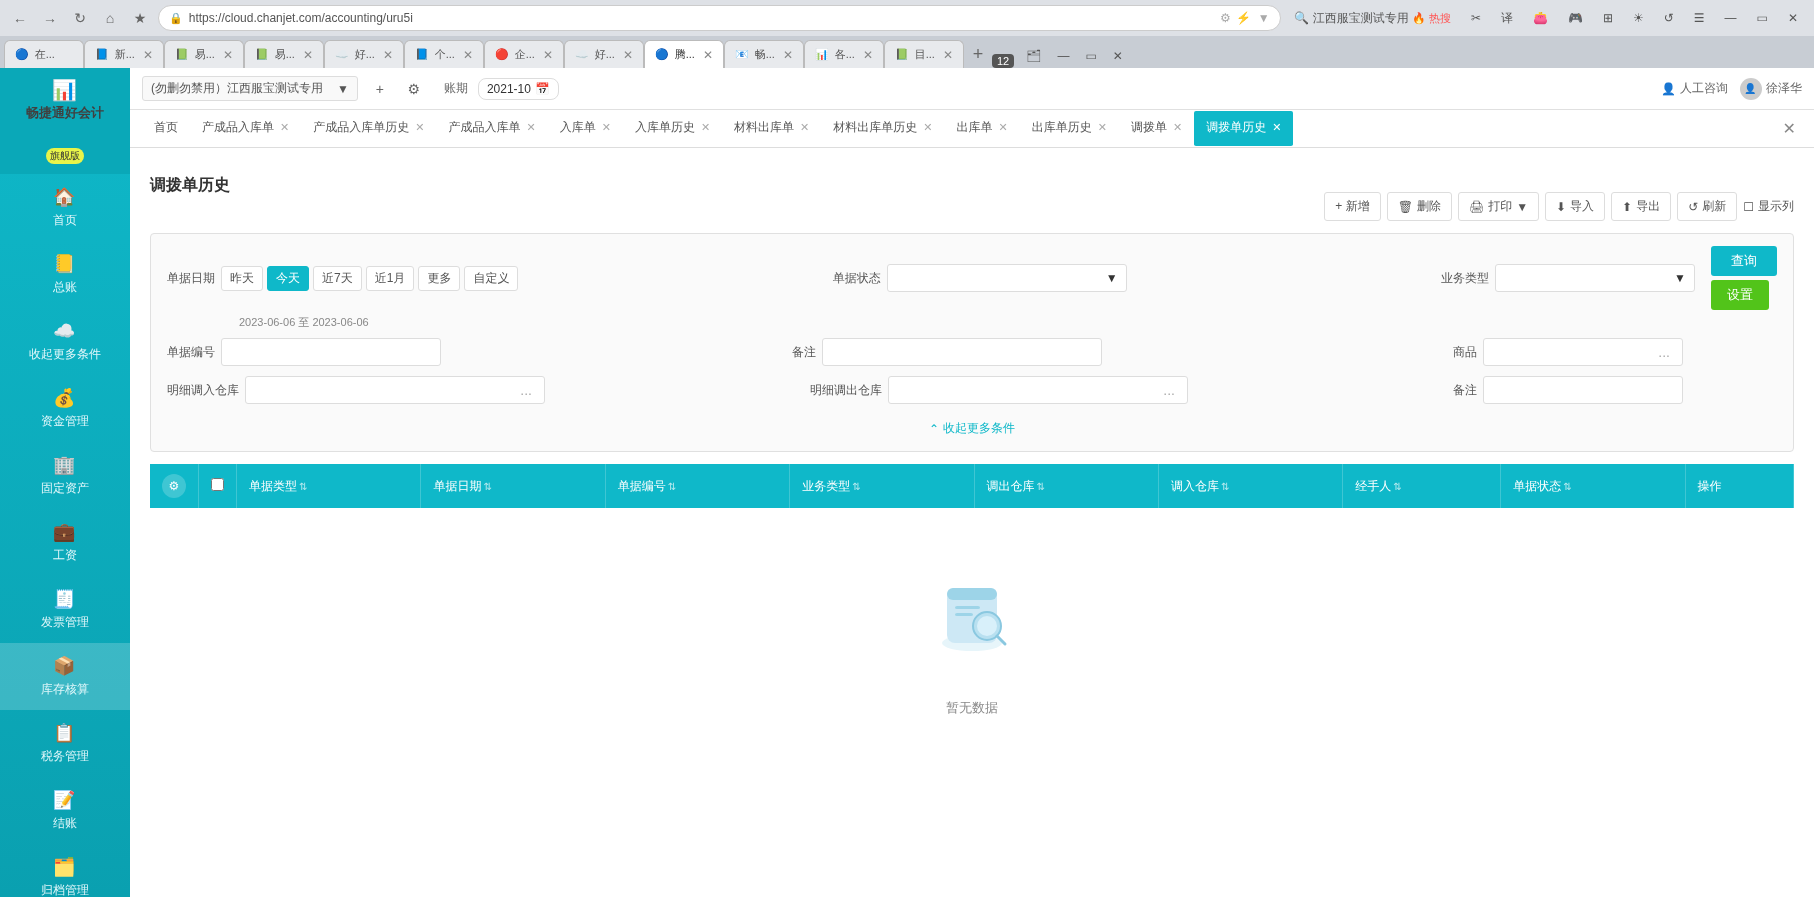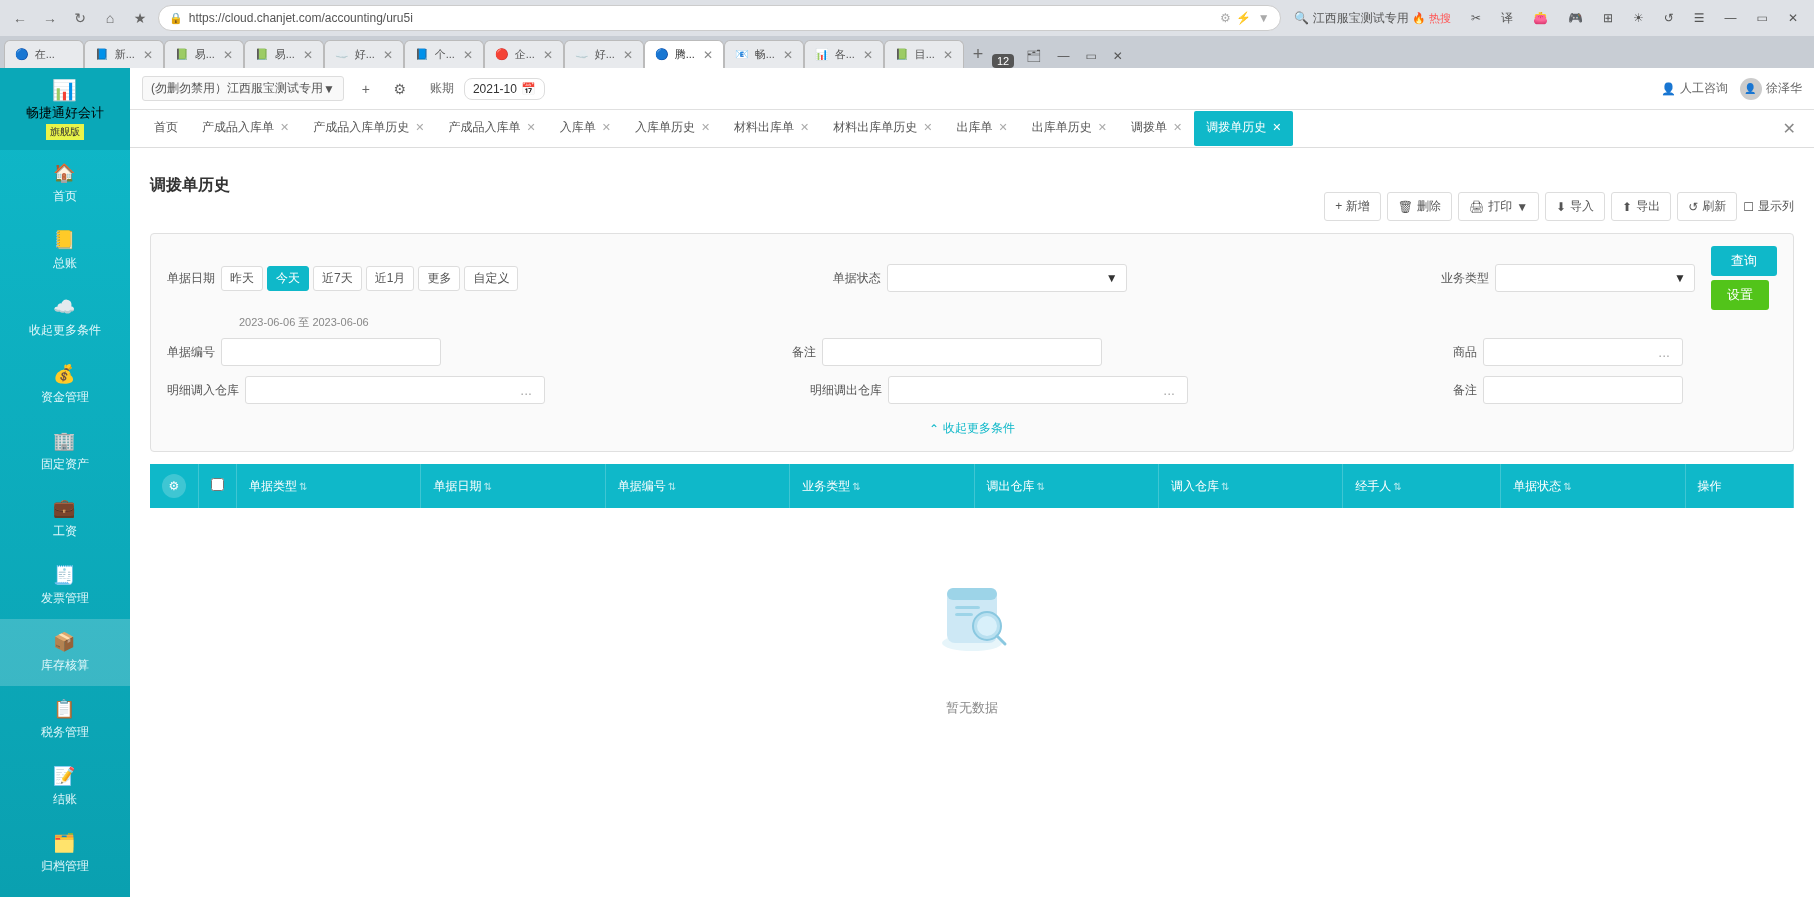--- a/index.html
+++ b/index.html
@@ -64,41 +64,41 @@
     
     .sidebar {
       width: 130px; background: linear-gradient(180deg, #0fb8c9 0%, #0aa0b0 100%);
       display: flex; flex-direction: column; align-items: center;
       padding-top: 0; flex-shrink: 0;
     }
     .sidebar-logo {
       width: 130px; background: #0aa8b8; padding: 10px 8px;
       display: flex; flex-direction: column; align-items: center; gap: 2px;
     }
-    .sidebar-logo-text { color: #000000; font-size: 13px; font-weight: normal; }
-    .sidebar-logo-tag { background: #e8f44a; color: #333; font-size: 10px; padding: 1px 4px; border-radius: 0; }
+    .sidebar-logo-text { color: #404040; font-size: 13px; font-weight: bold; }
+    .sidebar-logo-tag { background: #e8f44a; color: #333; font-size: 10px; padding: 1px 4px; border-radius: 8px; margin-top: 24px; }
     .sidebar-nav { width: 100%; flex: 1; overflow-y: auto; }
     .sidebar-item {
       width: 100%; padding: 12px 0; display: flex; flex-direction: column;
       align-items: center; gap: 4px; cursor: pointer; color: #e0f7fa;
       font-size: 12px; transition: background 0.2s;
     }
     .sidebar-item.active { background: rgba(255,255,255,0.2); }
     .sidebar-icon { font-size: 18px; }
 
     
     .main-content { flex: 1; display: flex; flex-direction: column; overflow: hidden; background: #f0f0f0; }
 
     
     .top-bar {
       background: #fff; height: 42px; display: flex; align-items: center;
       padding: 0 12px; border-bottom: 1px solid #e0e0e0; gap: 10px;
     }
     .company-selector {
-      display: flex; align-items: center; gap: 0; color: #555; font-size: 12px;
+      display: flex; align-items: center; gap: 14px; color: #555; font-size: 12px;
       cursor: pointer; border: 1px solid #ddd; padding: 3px 8px; border-radius: 3px; background: #f9f9f9;
     }
     .period-label { color: #666; font-size: 12px; margin-left: 8px; }
     .period-value {
       color: #333; font-size: 12px; border: 1px solid #ddd; padding: 3px 8px;
       border-radius: 8px; cursor: pointer; display: flex; align-items: center; gap: 4px;
     }
     .top-bar-right { margin-left: auto; display: flex; align-items: center; gap: 12px; font-size: 12px; color: #666; }
     .top-bar-right-btn { cursor: pointer; display: flex; align-items: center; gap: 4px; }
     .avatar { width: 22px; height: 22px; border-radius: 50%; background: #ccc; display: flex; align-items: center; justify-content: center; font-size: 10px; color: #666; }

